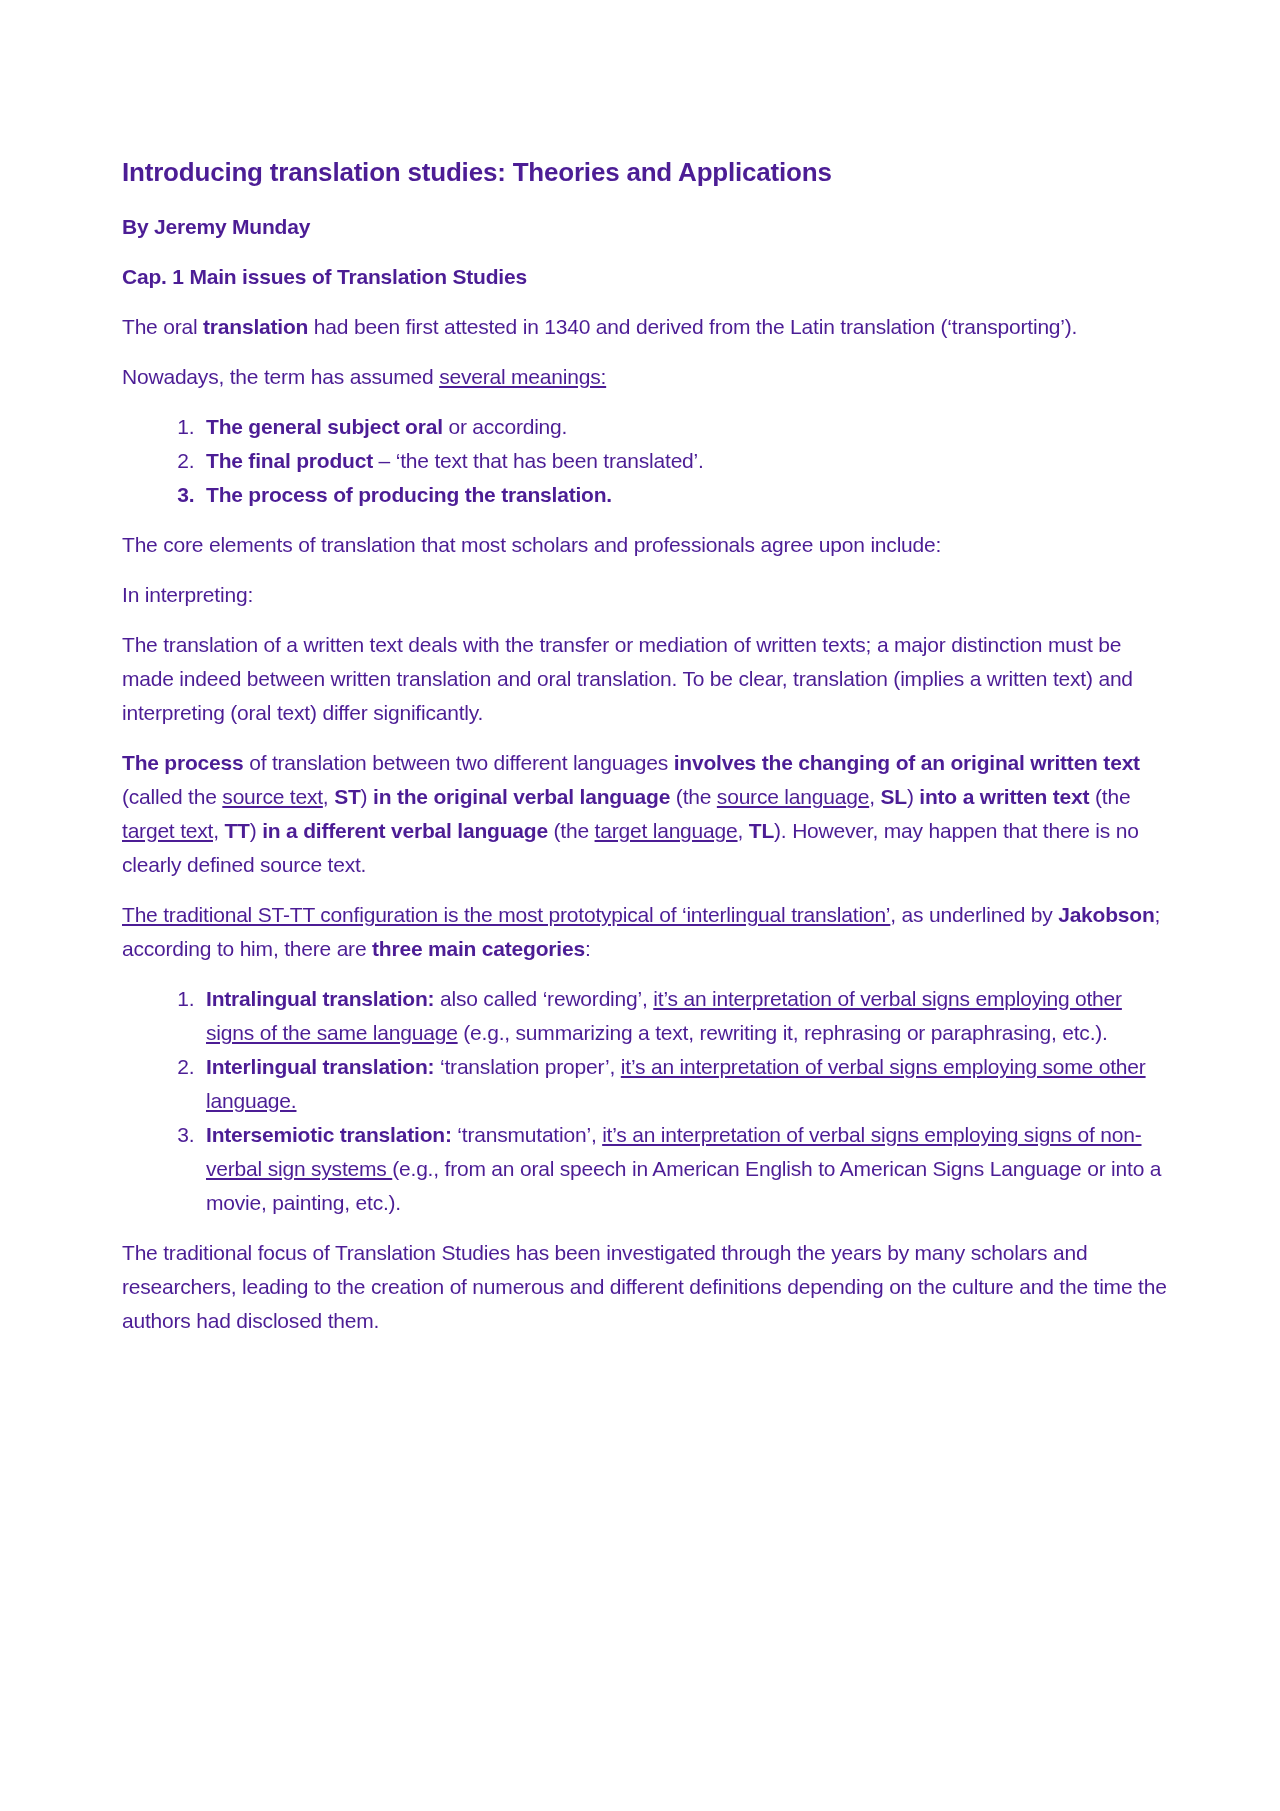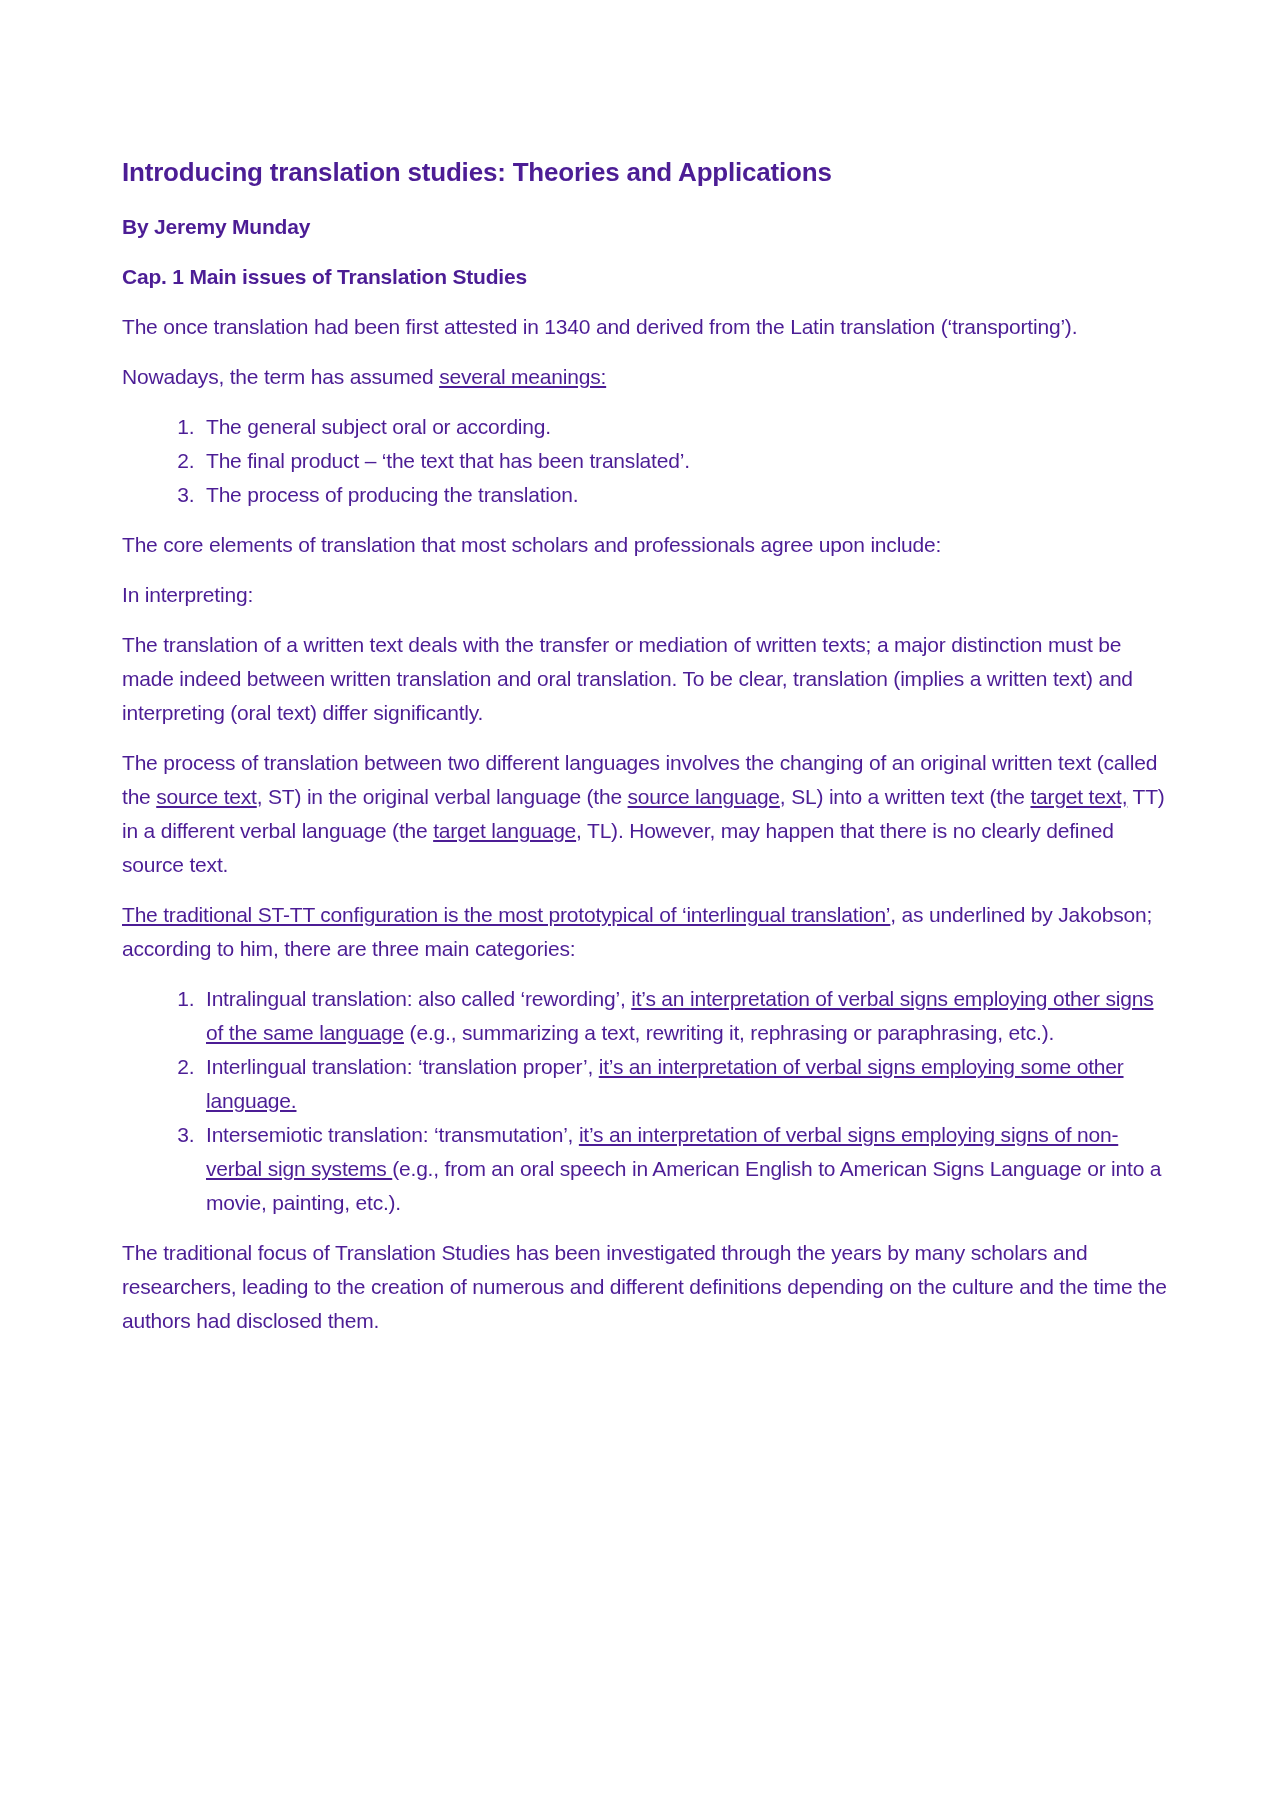--- a/index.html
+++ b/index.html
@@ -8,31 +8,31 @@
     position: absolute; left: 122px; top: 150px; width: 1050px;
     font-family: "Liberation Sans", sans-serif; color: #4c1d95;
     font-size: 21px; line-height: 34px; letter-spacing: -0.2px;
   }
   h1 { font-size: 26px; font-weight: bold; margin: 0 0 16px 0; line-height: 44px; }
   .sub { font-weight: bold; margin: 0 0 16px 0; font-size: 21px; }
   p { margin: 0 0 16px 0; }
   ol { margin: 0 0 16px 0; padding-left: 78px; }
   ol li { padding-left: 6px; }
   .u { text-decoration: underline; }
-  .b { font-weight: normal; }
+  .b { font-weight: bold; }
 </style>
 </head>
 <body>
 
 <div class="page">
   <h1>Introducing translation studies: Theories and Applications</h1>
   <p class="sub">By Jeremy Munday</p>
   <p class="sub">Cap. 1 Main issues of Translation Studies</p>
 
-  <p><span>The once </span><span class="b">translation</span><span> had been first attested in 1340 and derived from the Latin translation (‘transporting’).</span></p>
+  <p><span>The oral </span><span class="b">translation</span><span> had been first attested in 1340 and derived from the Latin translation (‘transporting’).</span></p>
 
   <p><span>Nowadays, the term has assumed </span><span class="u">several meanings:</span></p>
 
   <ol>
     <li><span class="b">The general subject oral</span><span> or according.</span></li>
     <li><span class="b">The final product</span><span> – ‘the text that has been translated’.</span></li>
     <li class="b"><span class="b">The process of producing the translation.</span></li>
   </ol>
 
   <p>The core elements of translation that most scholars and professionals agree upon include:</p>

